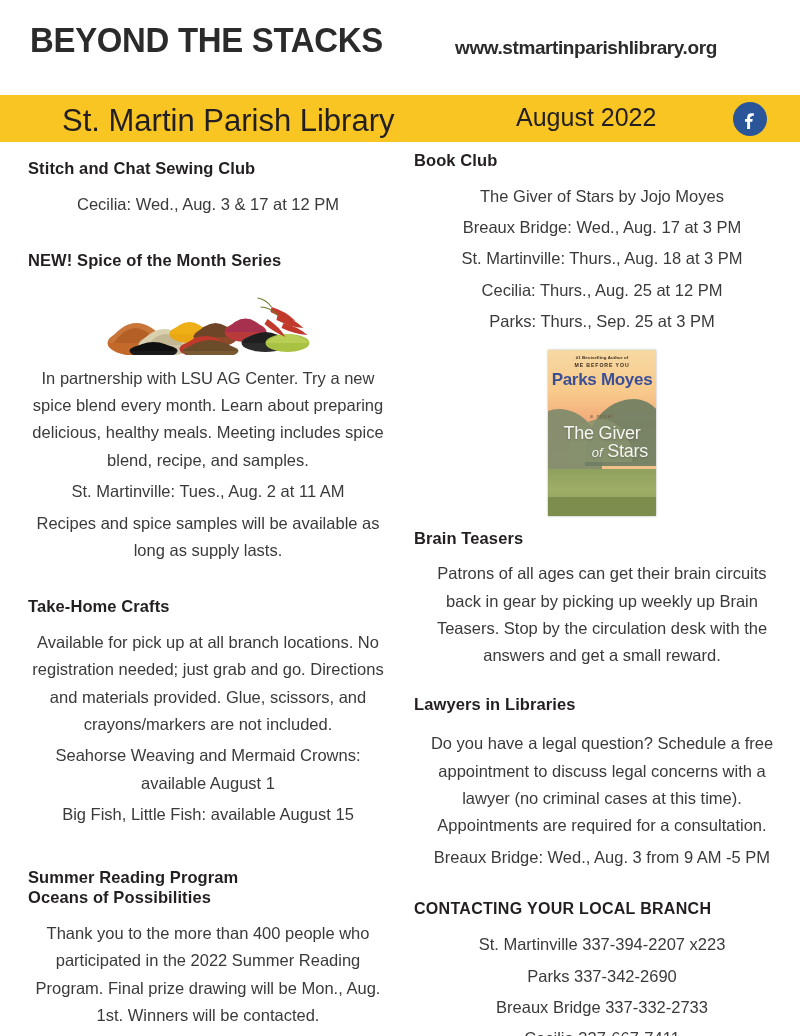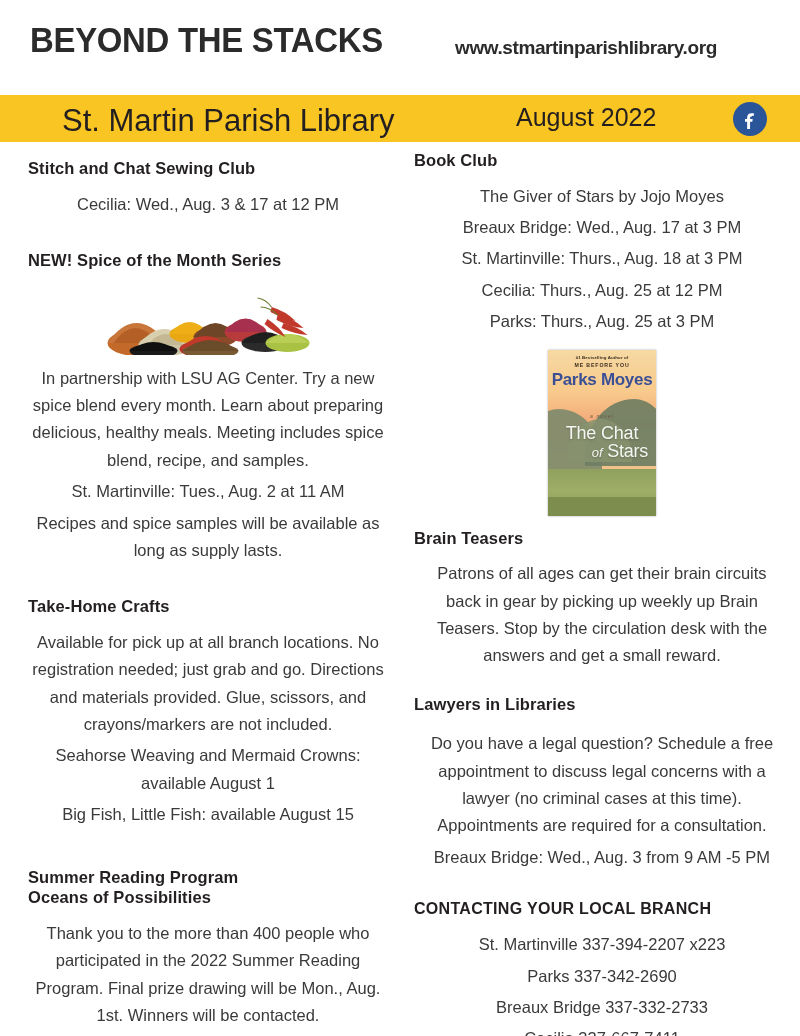--- a/index.html
+++ b/index.html
@@ -347,39 +347,39 @@
 
     <div class="sp-8"></div>
 
     <div>
       <h3 class="sec-head">Book Club</h3>
       <div class="sp-8"></div>
       <p class="body">The Giver of Stars by Jojo Moyes</p>
       <p class="body">Breaux Bridge: Wed., Aug. 17 at 3 PM</p>
       <p class="body">St. Martinville: Thurs., Aug. 18 at 3 PM</p>
       <p class="body">Cecilia: Thurs., Aug. 25 at 12 PM</p>
-      <p class="body">Parks: Thurs., Aug. 25 at 3 PM</p>
+      <p class="body">Parks: Thurs., Sep. 25 at 3 PM</p>
     </div>
 
     <div class="book-wrap">
       <div class="book-cover">
         <div class="bc-sky"></div>
         <div class="bc-hill-l"></div>
         <div class="bc-hill-r"></div>
         <div class="bc-hill-m"></div>
         <div class="bc-field"></div>
         <div class="bc-field2"></div>
         <div class="bc-author-top">
           <span>#1 Bestselling Author of</span>
           <span class="line2">ME BEFORE YOU</span>
         </div>
         <div class="bc-name">Parks Moyes</div>
         <div class="bc-novel">a novel</div>
         <div class="bc-title">
-          <span>The Chat</span><br>
+          <span>The Giver</span><br>
           <span class="of">of</span>
           <span>Stars</span>
         </div>
       </div>
     </div>
 
     <div>
       <h3 class="sec-head">Brain Teasers</h3>
       <div class="sp-8"></div>
       <p class="body">Patrons of all ages can get their brain circuits back in gear by picking up weekly up Brain Teasers. Stop by the circulation desk with the answers and get a small reward.</p>

